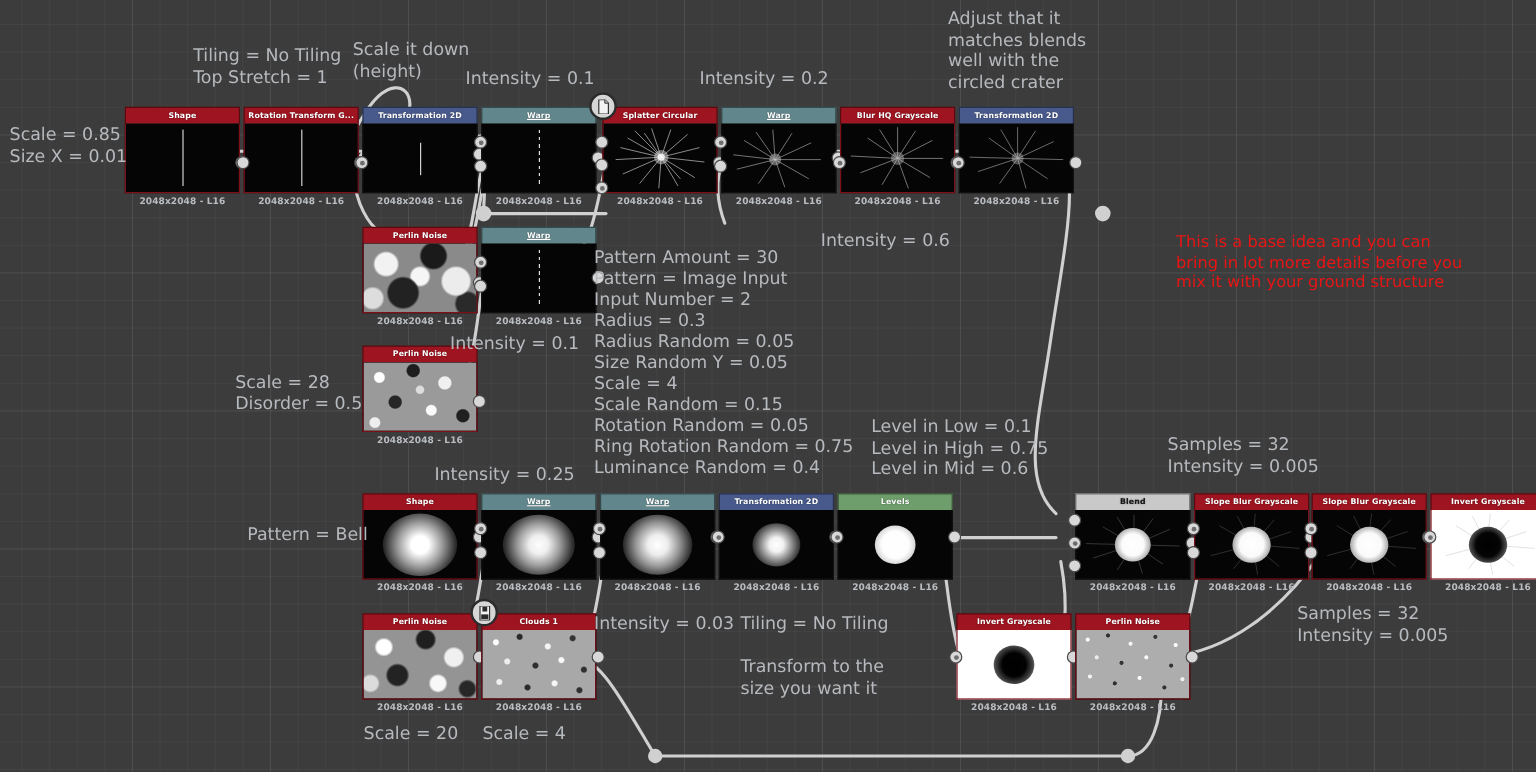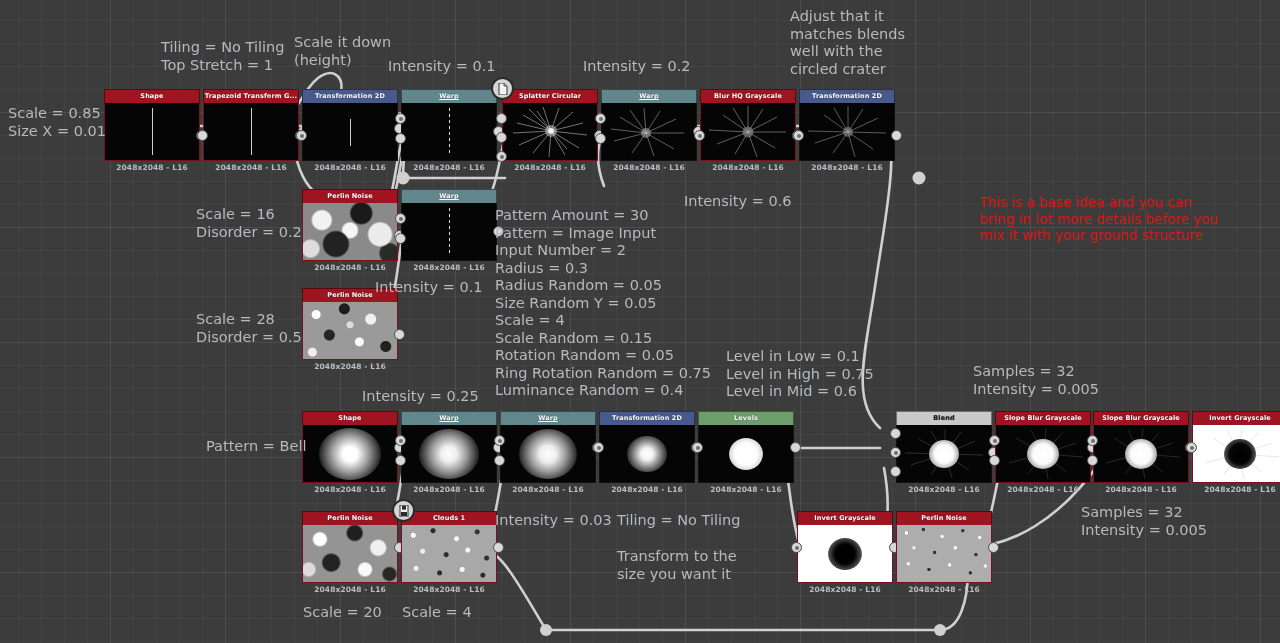--- a/index.html
+++ b/index.html
@@ -161,21 +161,21 @@
     <div class="thumb">
         <div class="art">
           <div class="vline"></div>
         </div>
       </div>
     <div class="res">2048x2048 - L16</div>
     <div class="port" style="left:92px;top:41px;"></div>
   </div>
 
   <div class="node red" style="left:203px;top:89px;">
-    <div class="title">Trapezoid Transform G...</div>
+    <div class="title">Rotation Transform G...</div>
     <div class="thumb">
         <div class="art">
           <div class="vline"></div>
         </div>
       </div>
     <div class="res">2048x2048 - L16</div>
     <div class="port" style="left:-6px;top:41px;"></div>
     <div class="port" style="left:92px;top:41px;"></div>
   </div>
 
@@ -631,22 +631,20 @@
 Top Stretch = 1</div>
   <div class="note" style="left:294px;top:34px;">Scale it down
 (height)</div>
   <div class="note" style="left:388px;top:58px;">Intensity = 0.1</div>
   <div class="note" style="left:583px;top:58px;">Intensity = 0.2</div>
   <div class="note" style="left:790px;top:8px;">Adjust that it
 matches blends
 well with the
 circled crater</div>
 
-  <div class="note" style="left:196px;top:206px;">Scale = 16
-Disorder = 0.2</div>
   <div class="note" style="left:196px;top:311px;">Scale = 28
 Disorder = 0.5</div>
   <div class="note" style="left:375px;top:279px;">Intensity = 0.1</div>
   <div class="note" style="left:684px;top:193px;">Intensity = 0.6</div>
 
   <div class="note" style="left:495px;top:207px;">Pattern Amount = 30
 Pattern = Image Input
 Input Number = 2
 Radius = 0.3
 Radius Random = 0.05

